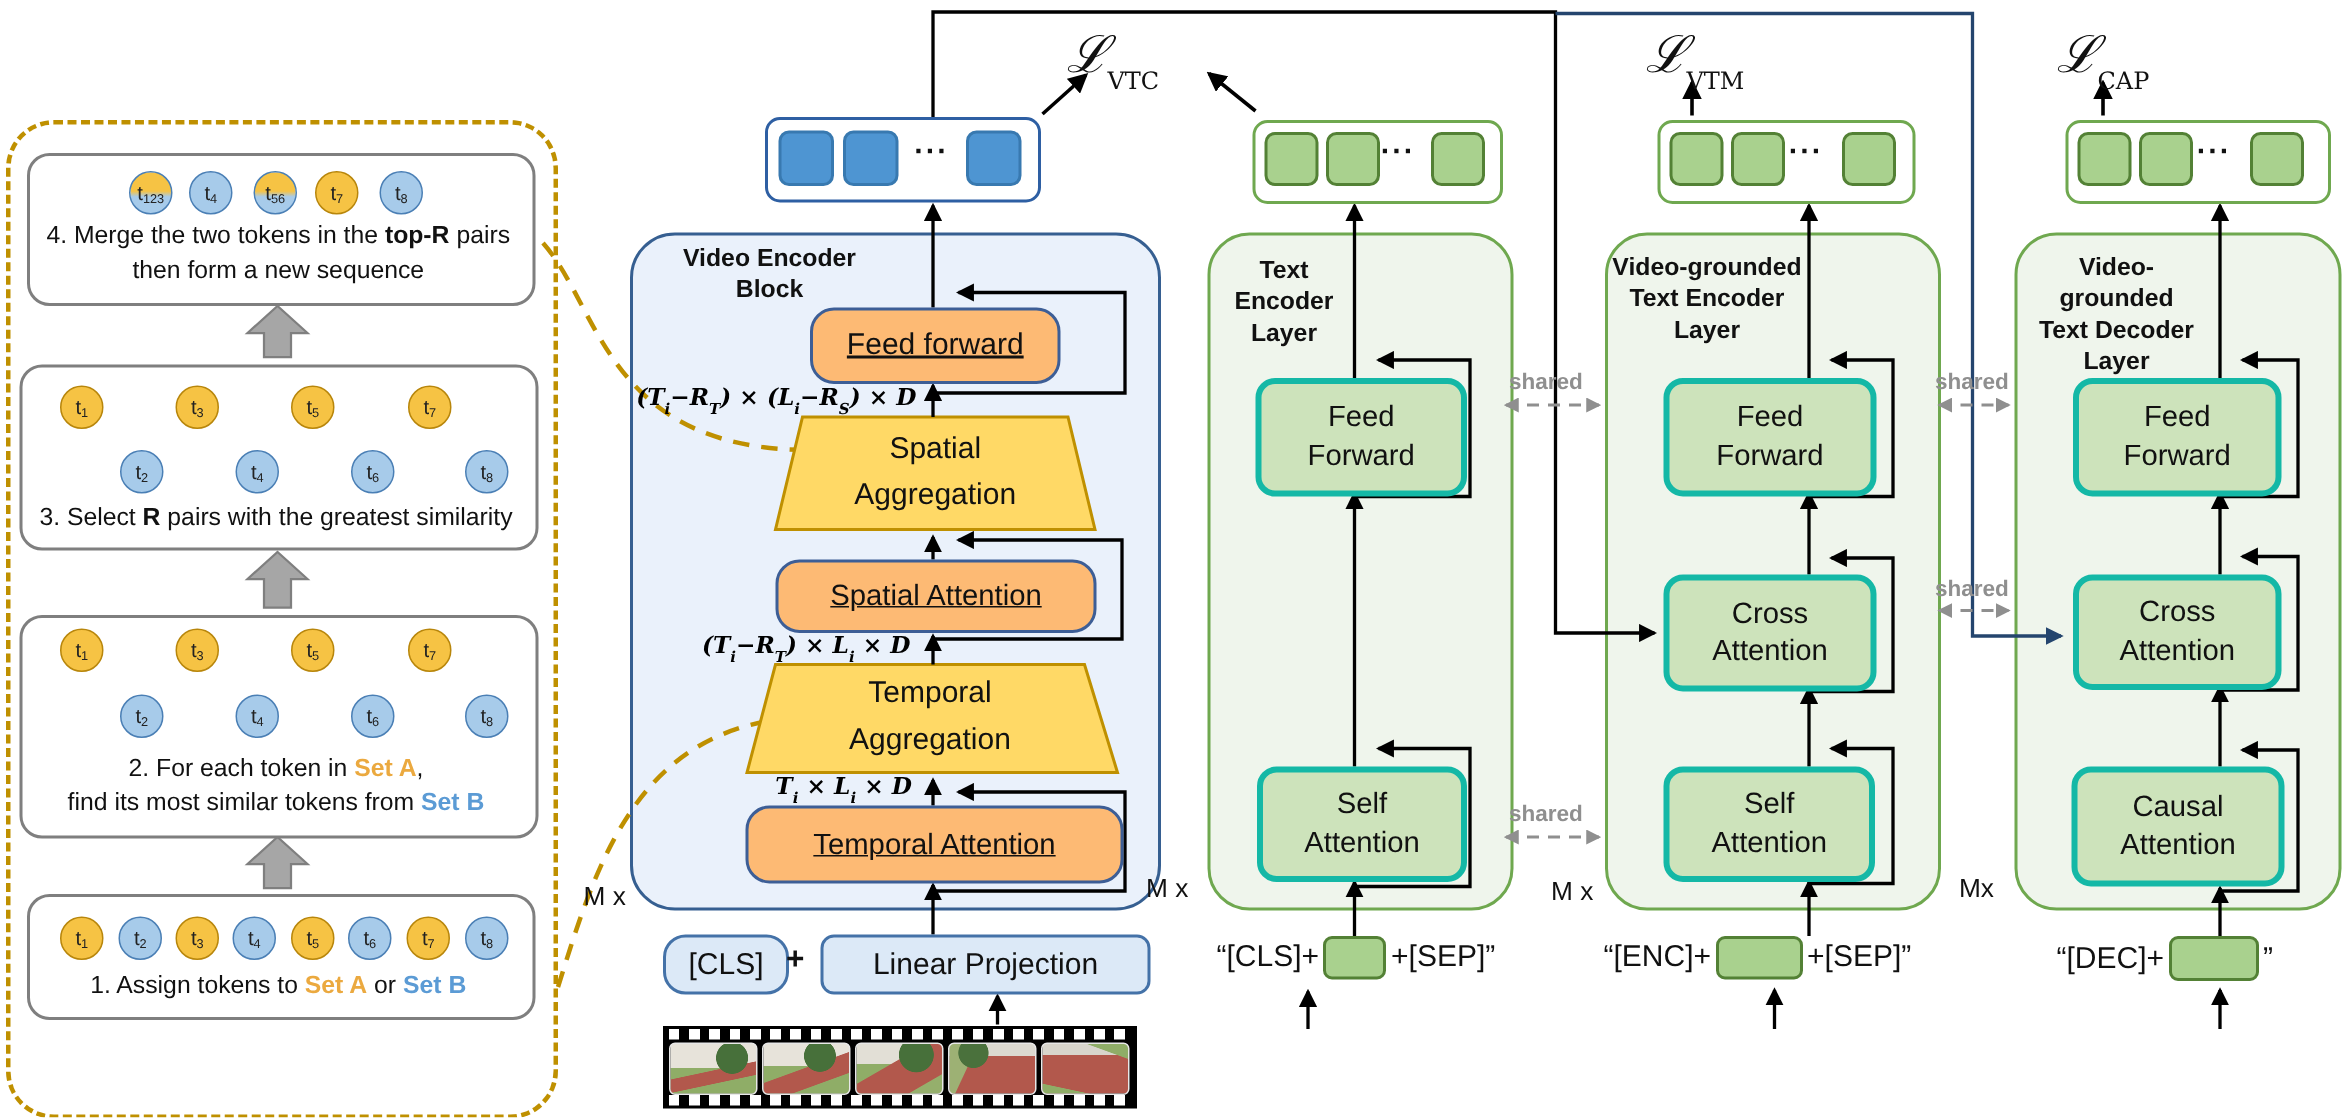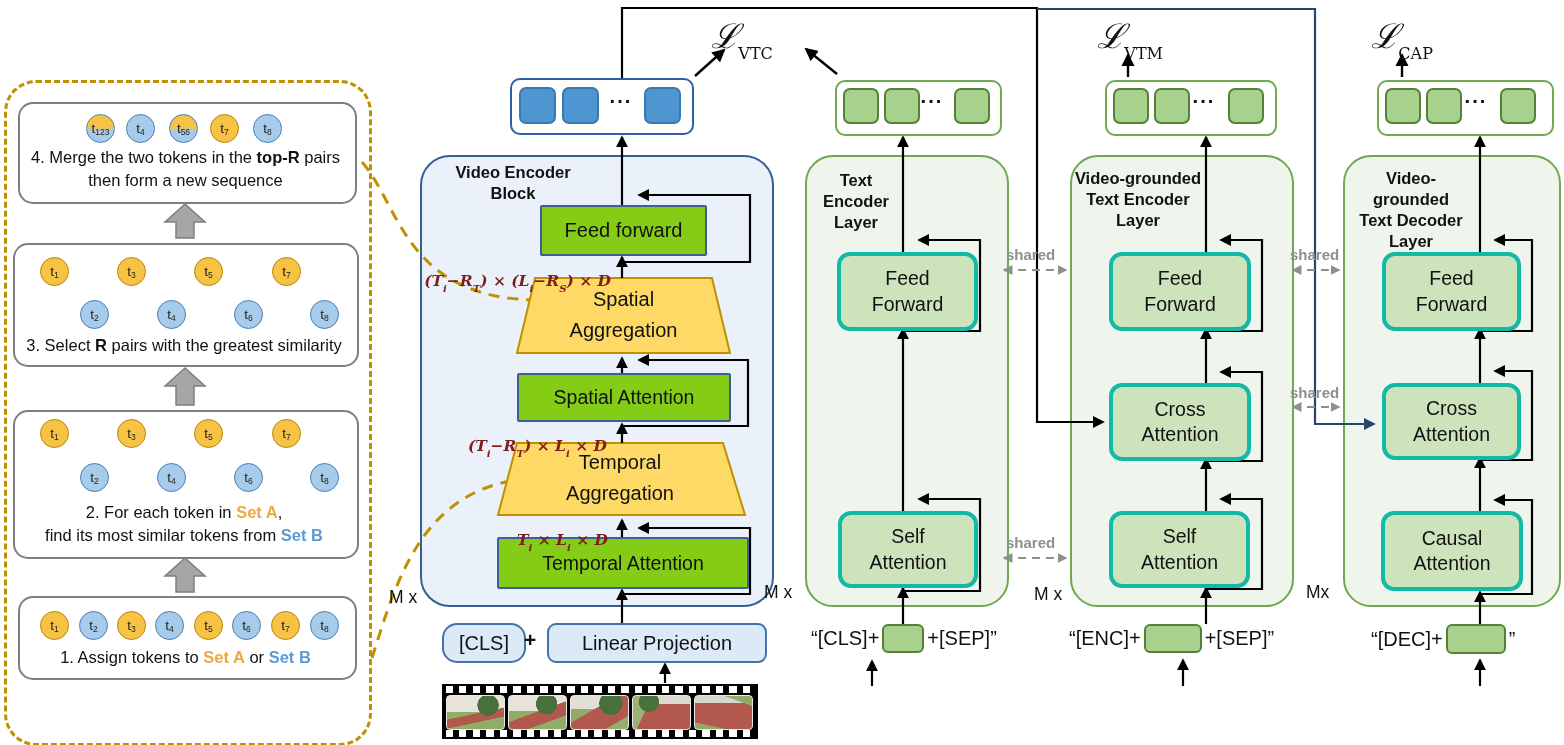--- a/index.html
+++ b/index.html
@@ -16,26 +16,26 @@
   .tok.y{background:#F6C344;border-color:#B8860B;}
   .tok.b{background:#A7CBEA;border-color:#4A7FB5;}
   .tok.m{background:linear-gradient(180deg,#F6C344 0 46%,#A7CBEA 60%);border-color:#4A7FB5;}
   .steptext{position:absolute;font-size:16.5px;text-align:center;white-space:nowrap;z-index:4;}
   .bd{font-weight:bold;}
   .seta{color:#EBA93F;font-weight:bold;}
   .setb{color:#5B9BD5;font-weight:bold;}
   .aggtitle{position:absolute;font-size:26px;text-align:center;z-index:4;}
   
   .block{background:#EAF1FB;border:2px solid #365F91;border-radius:30px;z-index:1;}
-  .vbox{position:absolute;background:#84cc16;border:2px solid #3D5E96;border-radius:2px;display:flex;
-        align-items:center;justify-content:center;font-size:20px;z-index:3;}
+  .vbox{position:absolute;background:#fdba74;border:2px solid #3D5E96;border-radius:16px;display:flex;
+        align-items:center;justify-content:center;font-size:20px;z-index:3;text-decoration:underline;}
   .trlbl{position:absolute;display:flex;flex-direction:column;align-items:center;justify-content:center;
          font-size:20px;line-height:1.55;z-index:3;}
-  .dim{position:absolute;color:#7f1d1d;font-weight:bold;font-style:italic;font-size:15.5px;
-       font-family:"DejaVu Serif",serif;white-space:nowrap;text-align:right;z-index:4;margin-top:16px;}
+  .dim{position:absolute;color:#000000;font-weight:bold;font-style:italic;font-size:15.5px;
+       font-family:"DejaVu Serif",serif;white-space:nowrap;text-align:right;z-index:4;}
   .dim sub{font-size:10px;position:relative;top:2px;}
   .lightblue{position:absolute;background:#DCE9F7;border:2px solid #4472A8;border-radius:9px;display:flex;
         align-items:center;justify-content:center;font-size:20px;z-index:3;}
   .blocktitle,.coltitle{position:absolute;font-weight:bold;font-size:16.5px;text-align:center;
         line-height:21px;z-index:3;display:flex;flex-direction:column;}
   .mrep{position:absolute;font-size:17.5px;z-index:4;white-space:nowrap;}
   
   .tokbox{position:absolute;background:#fff;border-radius:10px;z-index:3;}
   .tokbox.bl{border:2px solid #2E5FA3;}
   .tokbox.gr{border:2px solid #6FA84F;}

